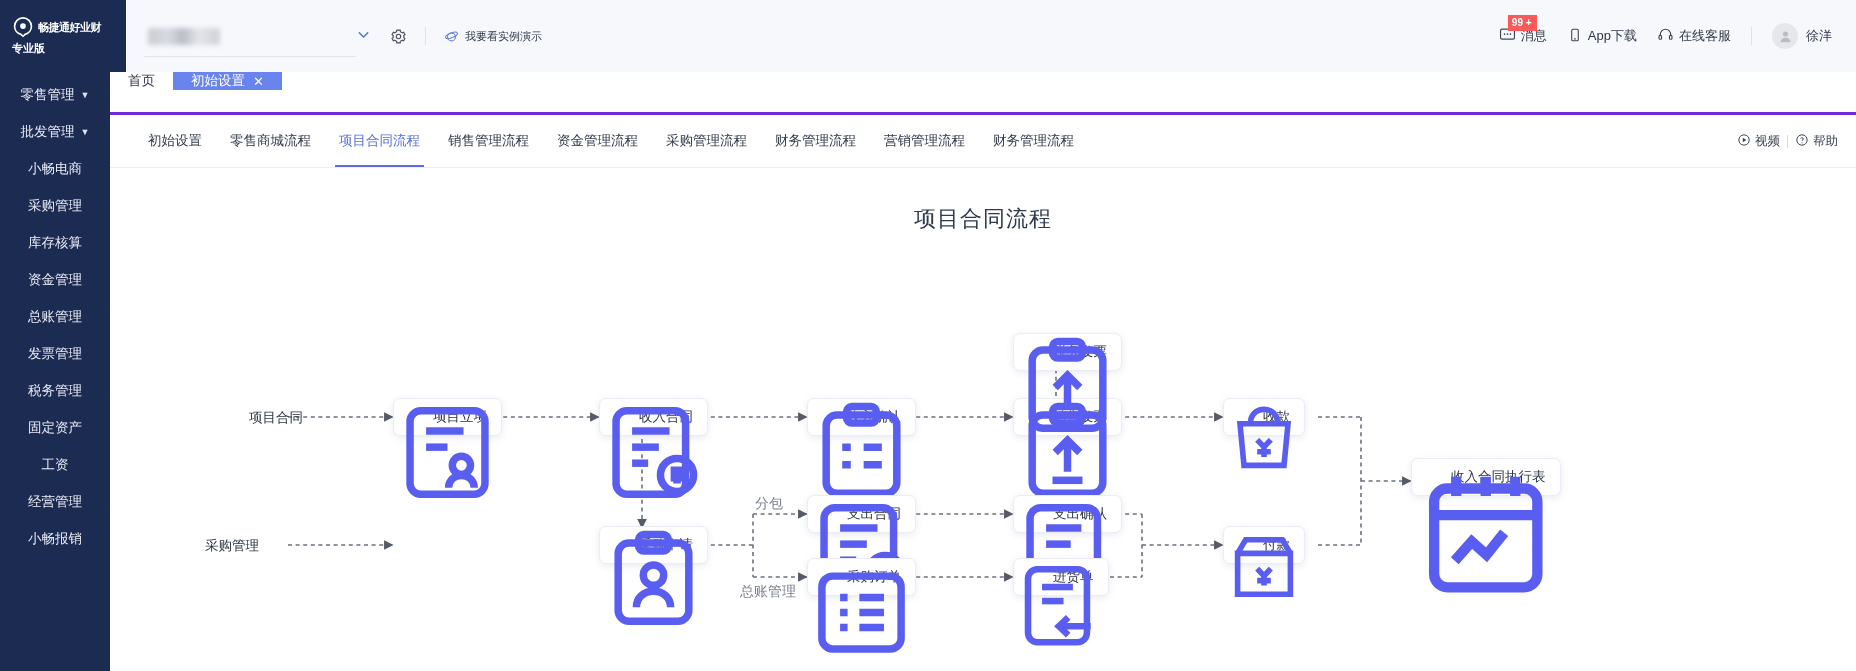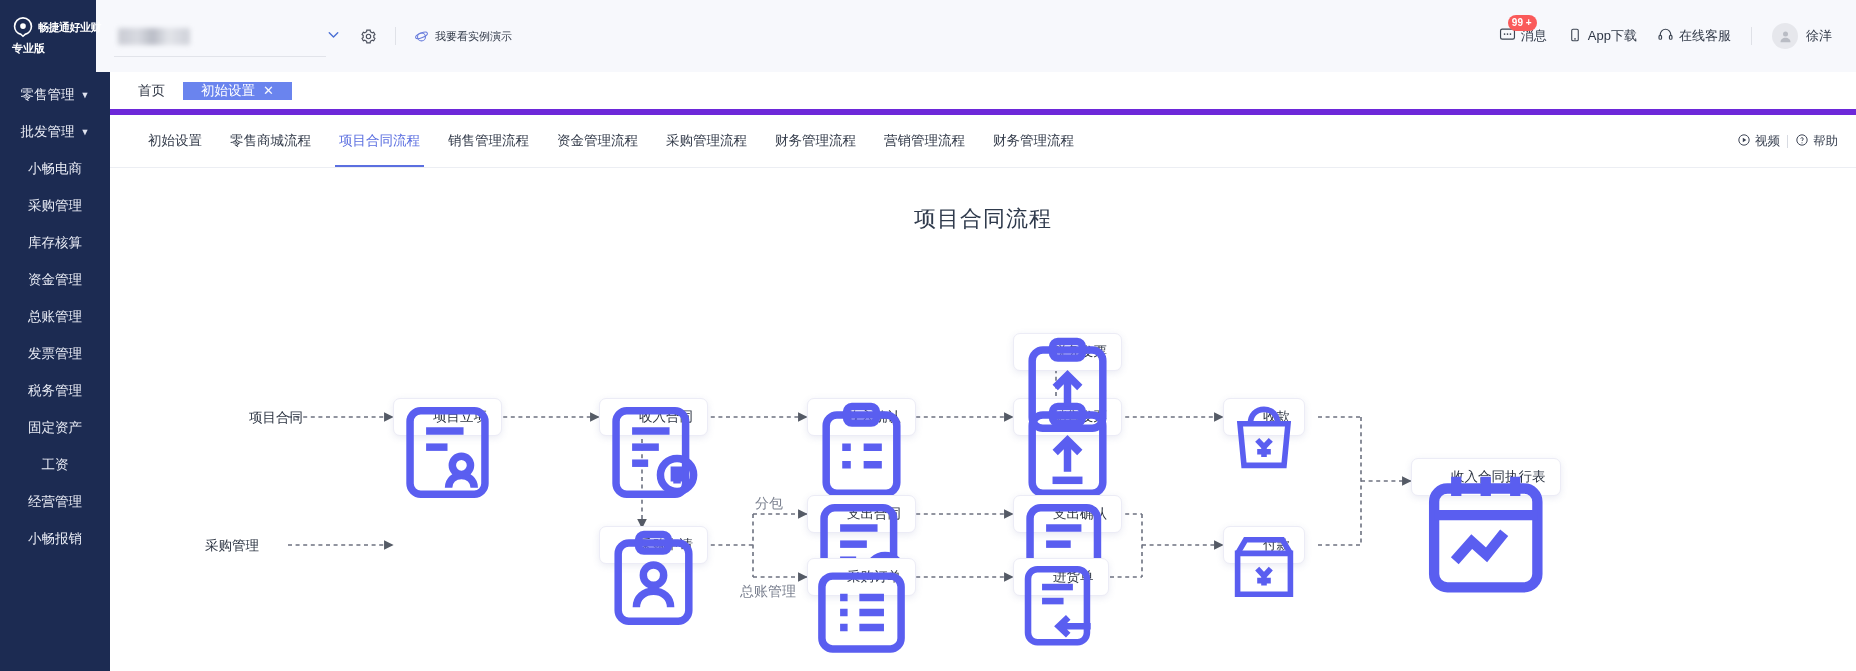--- a/index.html
+++ b/index.html
@@ -6,21 +6,21 @@
   html, body {
     width: 1856px; height: 671px;
     font-family: "Liberation Sans", "DejaVu Sans", sans-serif;
     background: #ffffff; overflow: hidden;
   }
   .app { position: relative; width: 1856px; height: 671px; display: flex; flex-direction: column; }
 
   
   .topbar { height: 72px; display: flex; align-items: stretch; background: #f7f8fc; flex: 0 0 72px; }
   .logo-box {
-    width: 96px; background: #1c2b52; color: #fff;
+    width: 126px; background: #1c2b52; color: #fff;
     display: flex; flex-direction: column; justify-content: center; padding-left: 12px;
   }
   .logo-row { display: flex; align-items: center; gap: 4px; }
   .logo-mark { width: 22px; height: 22px; flex: 0 0 22px; }
   .logo-text { font-size: 11px; letter-spacing: -0.5px; white-space: nowrap; color: #ffffff; font-weight: 600; }
   .logo-sub { font-size: 11px; margin-top: 3px; color: #ffffff; font-weight: 600; }
 
   .topbar-main { flex: 1; display: flex; align-items: center; padding: 0 18px; position: relative; }
   .company-select { display: flex; align-items: center; width: 230px; position: relative; }
   .company-blur {
@@ -32,21 +32,21 @@
   .chev-down { color: #4a6fd4; font-size: 15px; margin-left: auto; margin-right: 2px; }
   .gear-btn { margin-left: 16px; color: #4a4f5c; display: flex; align-items: center; }
   .vdiv { width: 1px; height: 18px; background: #e0e2e8; margin: 0 18px; }
   .demo-link { display: flex; align-items: center; gap: 6px; color: #2f3746; font-size: 11px; cursor: pointer; }
   .demo-ring { width: 15px; height: 15px; }
 
   .topbar-right { margin-left: auto; display: flex; align-items: center; gap: 20px; padding-right: 6px; }
   .tr-item { display: flex; align-items: center; gap: 5px; font-size: 13px; color: #2f3746; position: relative; cursor: pointer; }
   .badge {
     position: absolute; top: -11px; left: 9px; background: #fa5a5a; color: #fff;
-    font-size: 10px; line-height: 1; padding: 3px 5px 3px 4px; border-radius: 8px; font-weight: 700;
+    font-size: 10px; line-height: 1; padding: 3px 5px 3px 4px; border-radius: 0; font-weight: 700;
     white-space: nowrap;
     text-align: right;
   }
   .avatar-wrap { display: flex; align-items: center; gap: 8px; }
   .avatar {
     width: 26px; height: 26px; border-radius: 50%; background: #e6e7ec;
     display: flex; align-items: center; justify-content: center;
   }
   .avatar svg { width: 15px; height: 15px; }
   .user-name { font-size: 13px; color: #2f3746; white-space: nowrap; overflow: hidden; }
@@ -59,21 +59,21 @@
   .side-item {
     height: 37px; display: flex; align-items: center; justify-content: center; gap: 6px;
     color: #e9ecf5; font-size: 13.5px; cursor: pointer; white-space: nowrap;
   }
   .side-item .caret { font-size: 9px; color: #dfe3ef; }
 
   
   .main-col { flex: 1; display: flex; flex-direction: column; min-width: 0; background: #fff; }
 
   
-  .wintabs { height: 43px; background: #fff; display: flex; align-items: center; padding-left: 10px; border-bottom: 6px solid #6d28d9; }
+  .wintabs { height: 43px; background: #fff; display: flex; align-items: flex-start; border-bottom: 3px solid #6d28d9; }
   .wtab {
     display: flex; align-items: center; justify-content: center; gap: 8px;
     padding: 0 18px; font-size: 13.5px; color: #333a48; cursor: pointer; min-width: 58px;
   }
   .wtab.active { background: #6a84ee; color: #ffffff; }
   .wtab .x { font-size: 13px; opacity: .95; }
 
   
   .subnav {
     height: 53px; display: flex; align-items: center; padding: 0 18px 0 24px;

